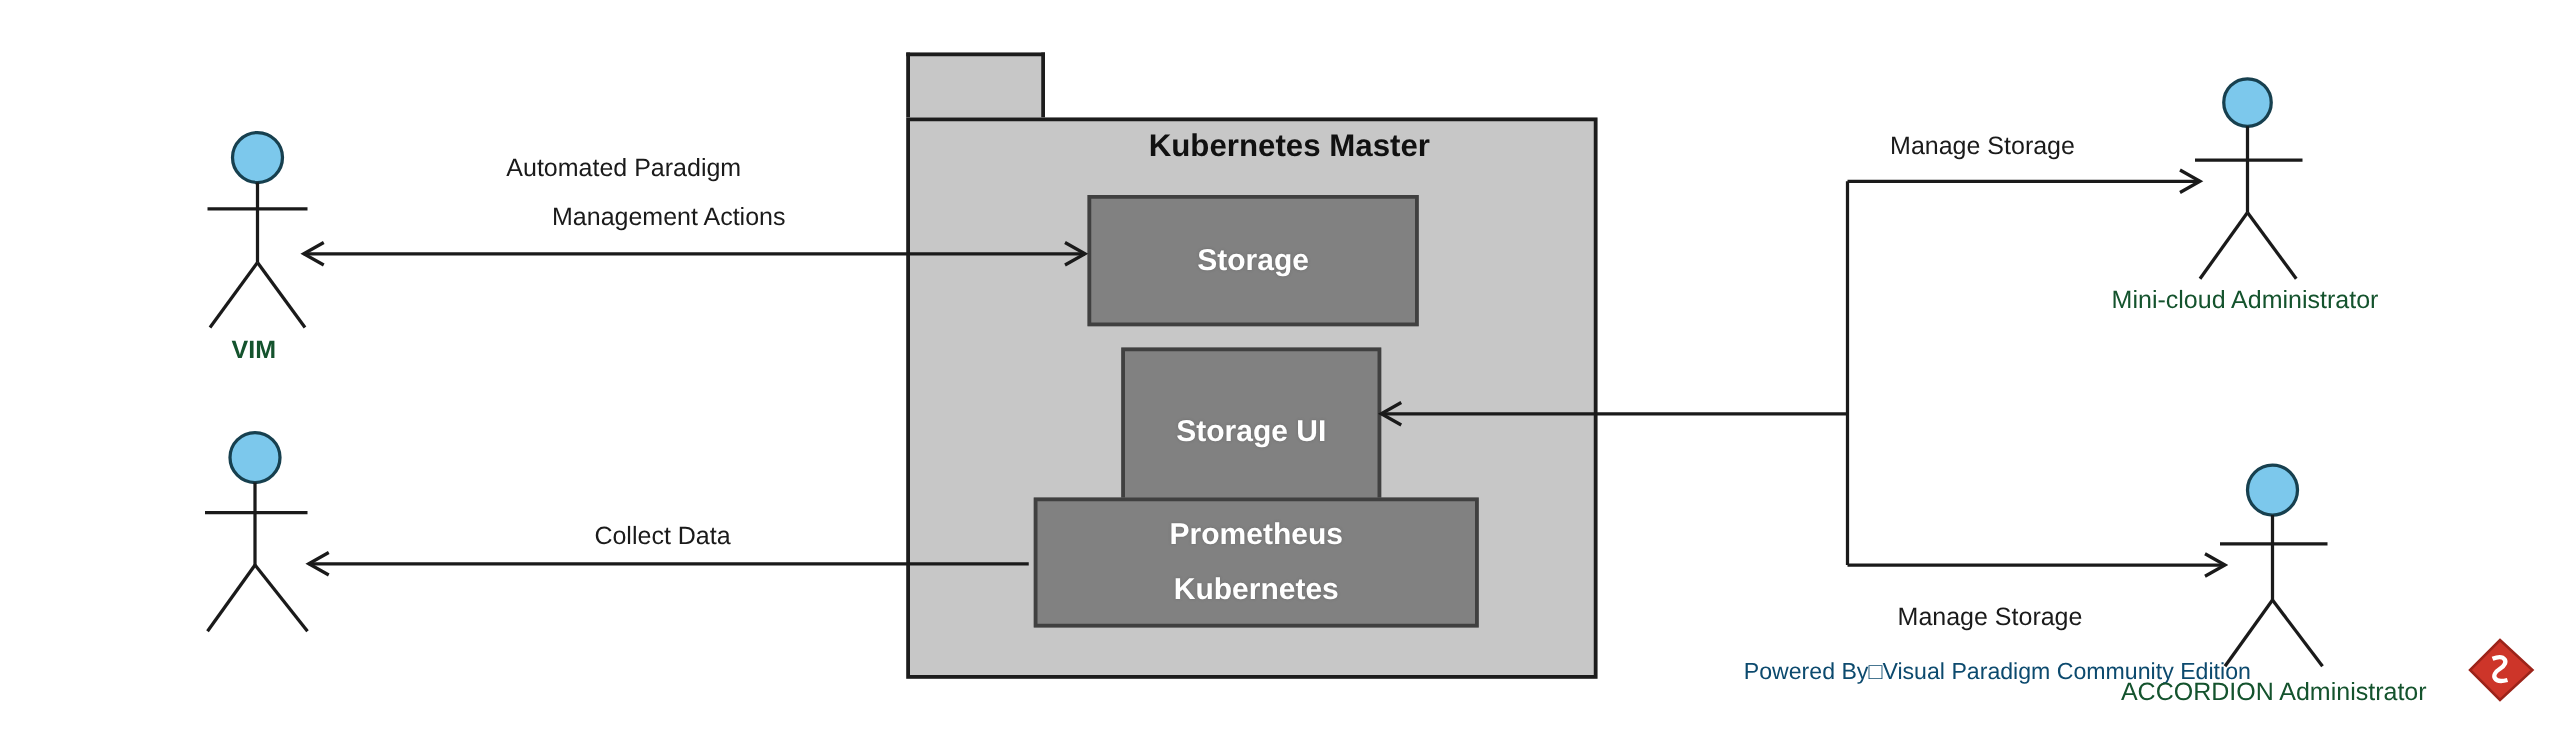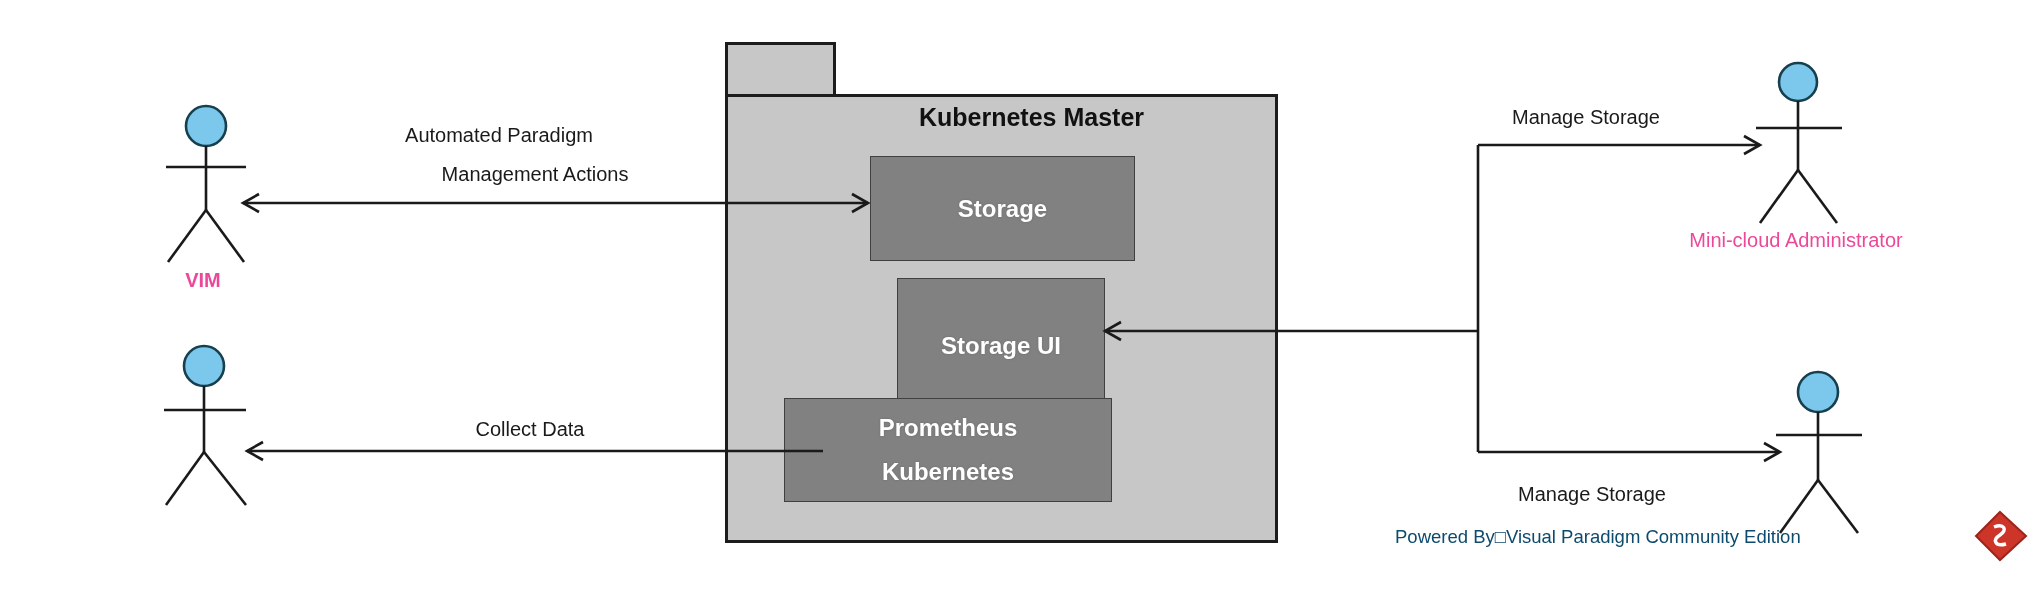--- a/index.html
+++ b/index.html
@@ -15,35 +15,35 @@
   .pkg-body{
     position:absolute;left:725px;top:94px;width:553px;height:449px;
     background:#c7c7c7;border:3px solid #1c1c1c;box-sizing:border-box;
   }
   .pkg-title{
     position:absolute;left:725px;top:103px;width:613px;text-align:center;
     font-size:25px;font-weight:bold;color:#111;letter-spacing:0px;
   }
   
   .comp{
-    position:absolute;background:#818181;border:1px solid #404040;box-sizing:border-box;
+    position:absolute;background:#818181;border:3px solid #404040;box-sizing:border-box;
     color:#ffffff;font-weight:bold;font-size:24px;text-align:center;
     display:flex;flex-direction:column;justify-content:center;line-height:44px;
     text-shadow:0 0 2px rgba(90,90,90,.6);
   }
   #comp-storage-controller{left:870px;top:156px;width:265px;height:105px;}
   #comp-storage-ui{left:897px;top:278px;width:208px;height:135px;}
-  #comp-prometheus-connector{left:784px;top:398px;width:328px;height:104px;}
+  #comp-prometheus-connector{left:827px;top:398px;width:356px;height:104px;}
   
   #overlay{position:absolute;left:0;top:0;width:2042px;height:594px;z-index:5;}
   
   .edge-label{position:absolute;transform:translateX(-50%);white-space:nowrap;
     font-size:20px;color:#1a1a1a;z-index:6;}
   .actor-label{position:absolute;transform:translateX(-50%);white-space:nowrap;
-    font-size:20px;color:#ec4899;z-index:6;}
+    font-size:20px;color:#14532d;z-index:6;}
   .watermark{position:absolute;left:1395px;top:526px;font-size:18.5px;color:#0c4a6e;
     white-space:nowrap;z-index:4;}
 </style>
 </head>
 <body>
 
 <div id="stage">
 
   <div class="pkg-tab"></div>
   <div class="pkg-body"></div>
@@ -130,16 +130,17 @@
   </svg>
 
   <div class="edge-label" style="left:499px;top:124px;">Automated Paradigm</div>
   <div class="edge-label" style="left:524px;top:163px;margin-left:11px;">Management Actions</div>
   <div class="edge-label" style="left:530px;top:418px;text-align:center;">Collect Data</div>
   <div class="edge-label" style="left:1586px;top:106px;">Manage Storage</div>
   <div class="edge-label" style="left:1592px;top:483px;">Manage Storage</div>
 
   <div class="actor-label" style="left:203px;top:269px;font-weight:bold;">VIM</div>
   <div class="actor-label" style="left:1796px;top:229px;">Mini-cloud Administrator</div>
+  <div class="actor-label" style="left:1819px;top:543px;">ACCORDION Administrator</div>
 
   <div class="watermark">Powered By□Visual Paradigm Community Edition</div>
 
 </div>
 
 </body></html>

